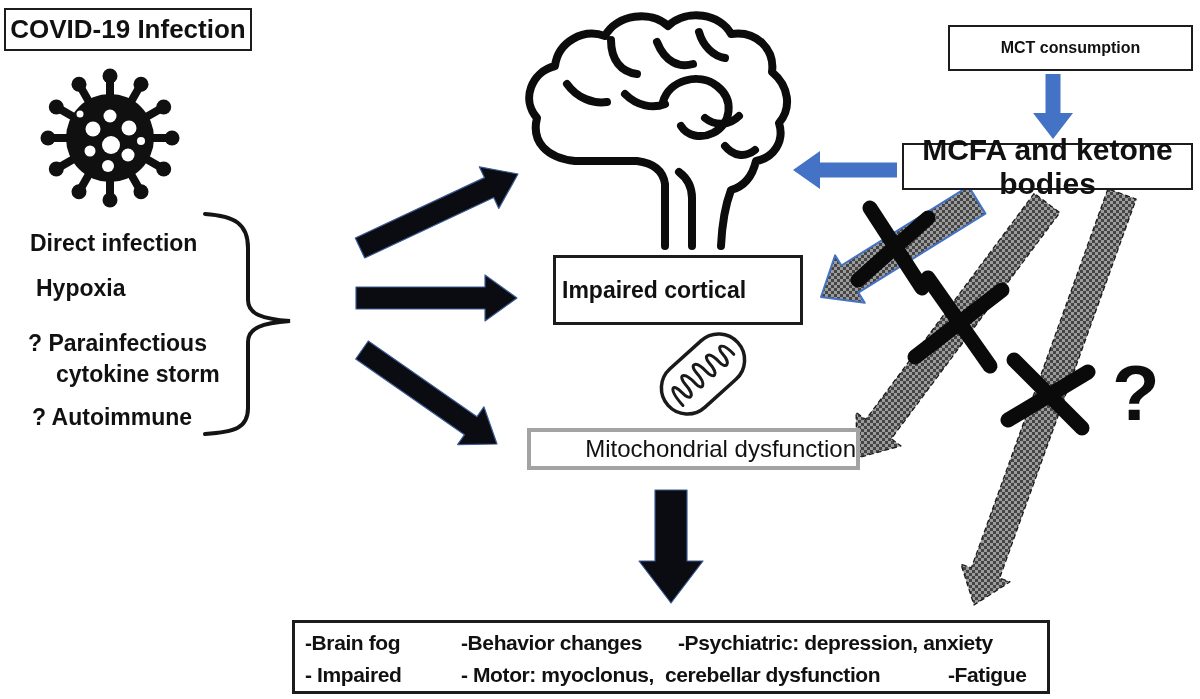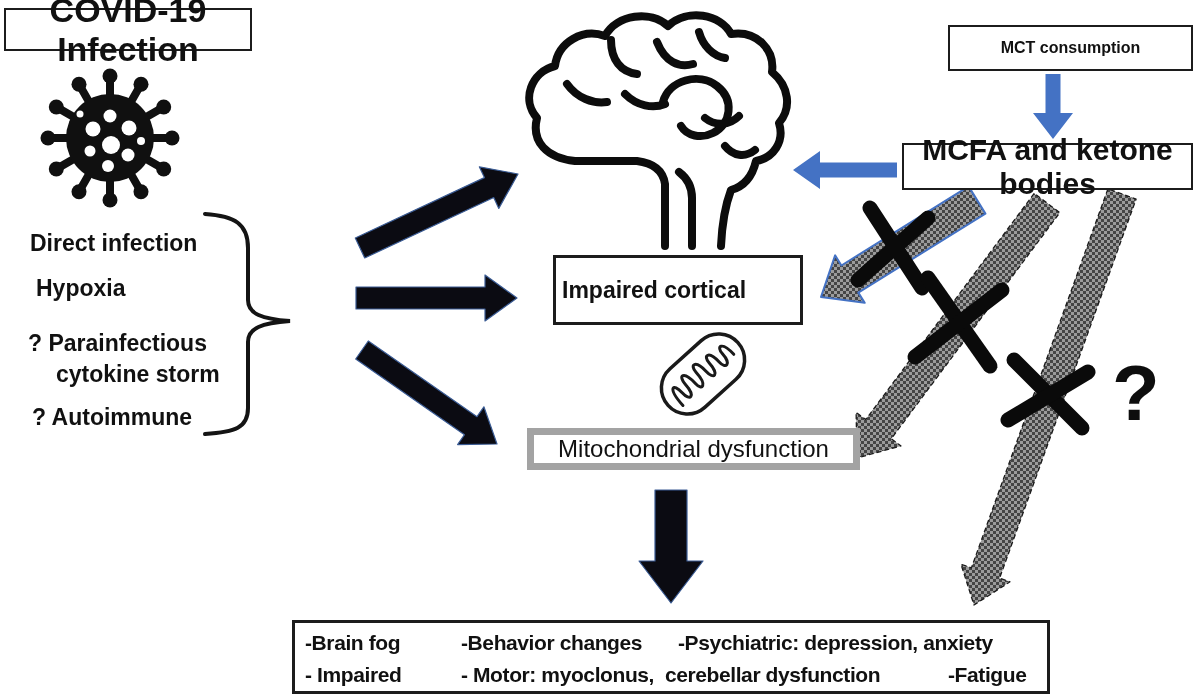--- a/index.html
+++ b/index.html
@@ -3,27 +3,27 @@
 <meta charset="utf-8">
 <style>
   html,body{margin:0;padding:0;background:#ffffff;}
   #canvas{
     position:relative;width:1200px;height:699px;background:#ffffff;overflow:hidden;
     font-family:"Liberation Sans",sans-serif;color:#111;
   }
   #shape-layer{position:absolute;left:0;top:0;width:1200px;height:699px;}
   .box{position:absolute;background:#fff;display:flex;align-items:center;justify-content:center;
        text-align:center;box-sizing:border-box;}
-  .covid-box{left:4px;top:8px;width:248px;height:43px;border:2.5px solid #1c1c1c;font-size:34px;font-weight:bold;}
+  .covid-box{left:4px;top:8px;width:248px;height:43px;border:2.5px solid #1c1c1c;font-size:26px;font-weight:bold;}
   .mct-box{left:948px;top:25px;width:245px;height:46px;border:2.5px solid #1c1c1c;font-size:16px;font-weight:bold;}
   .mcfa-box{left:902px;top:143px;width:291px;height:47px;border:2.5px solid #1c1c1c;font-size:30px;font-weight:bold;}
   .impaired-box{left:553px;top:255px;width:250px;height:70px;border:3.5px solid #1c1c1c;
     font-size:23px;font-weight:bold;flex-direction:column;align-items:flex-start;justify-content:center;
     padding-left:6px;line-height:30px;text-align:left;}
-  .mito-box{left:527px;top:428px;width:333px;height:42px;border:7px solid #a3a3a3;font-size:24px;font-weight:normal;}
+  .mito-box{left:527px;top:428px;width:333px;height:42px;border:4px solid #a3a3a3;font-size:24px;font-weight:normal;justify-content:flex-end;}
   .outcome-box{left:292px;top:620px;width:758px;height:74px;border:3px solid #1c1c1c;}
   .cause{position:absolute;font-size:23px;font-weight:bold;white-space:nowrap;}
   .outcome{position:absolute;font-size:21px;font-weight:bold;white-space:pre;letter-spacing:-0.4px;}
   .qmark{position:absolute;left:1112px;top:348px;font-size:78px;font-weight:bold;color:#0d0d0d;}
 </style>
 </head>
 <body>
 
 <div id="canvas">
 

